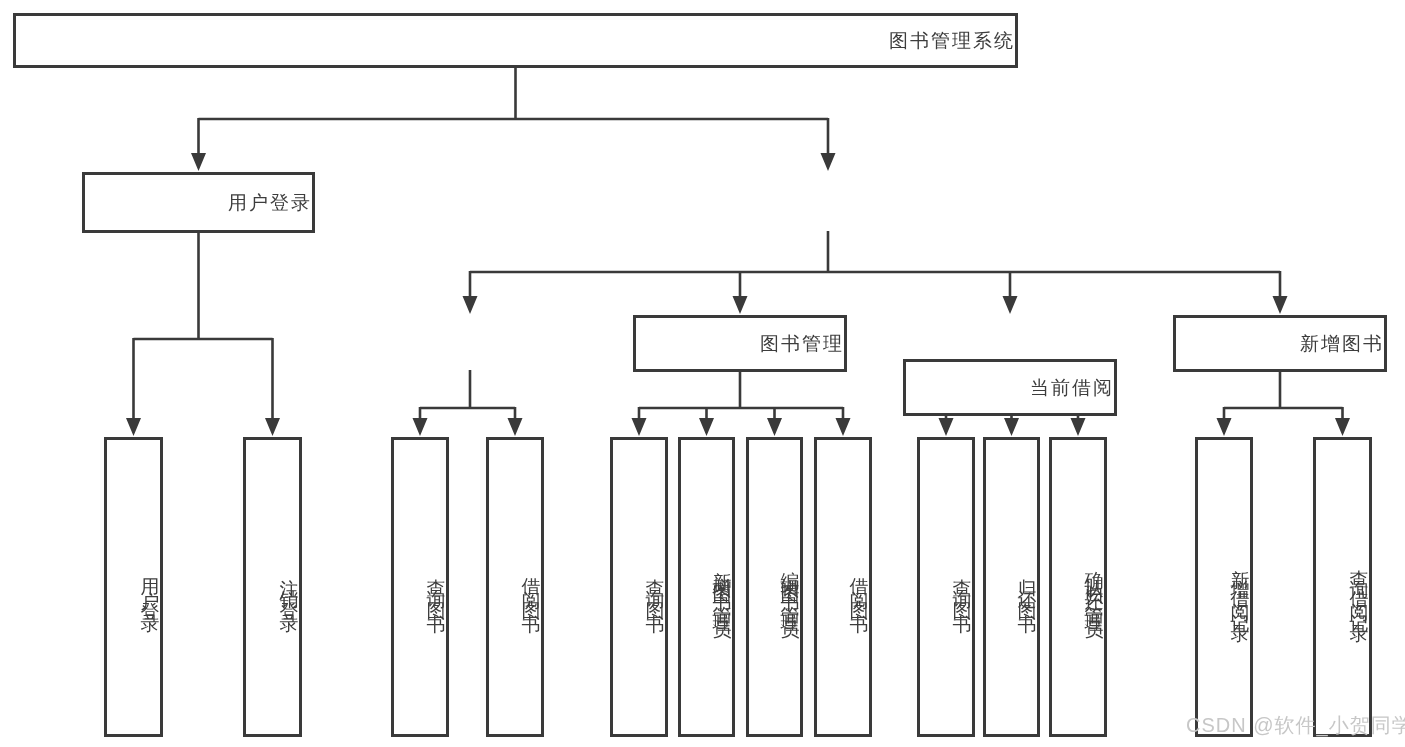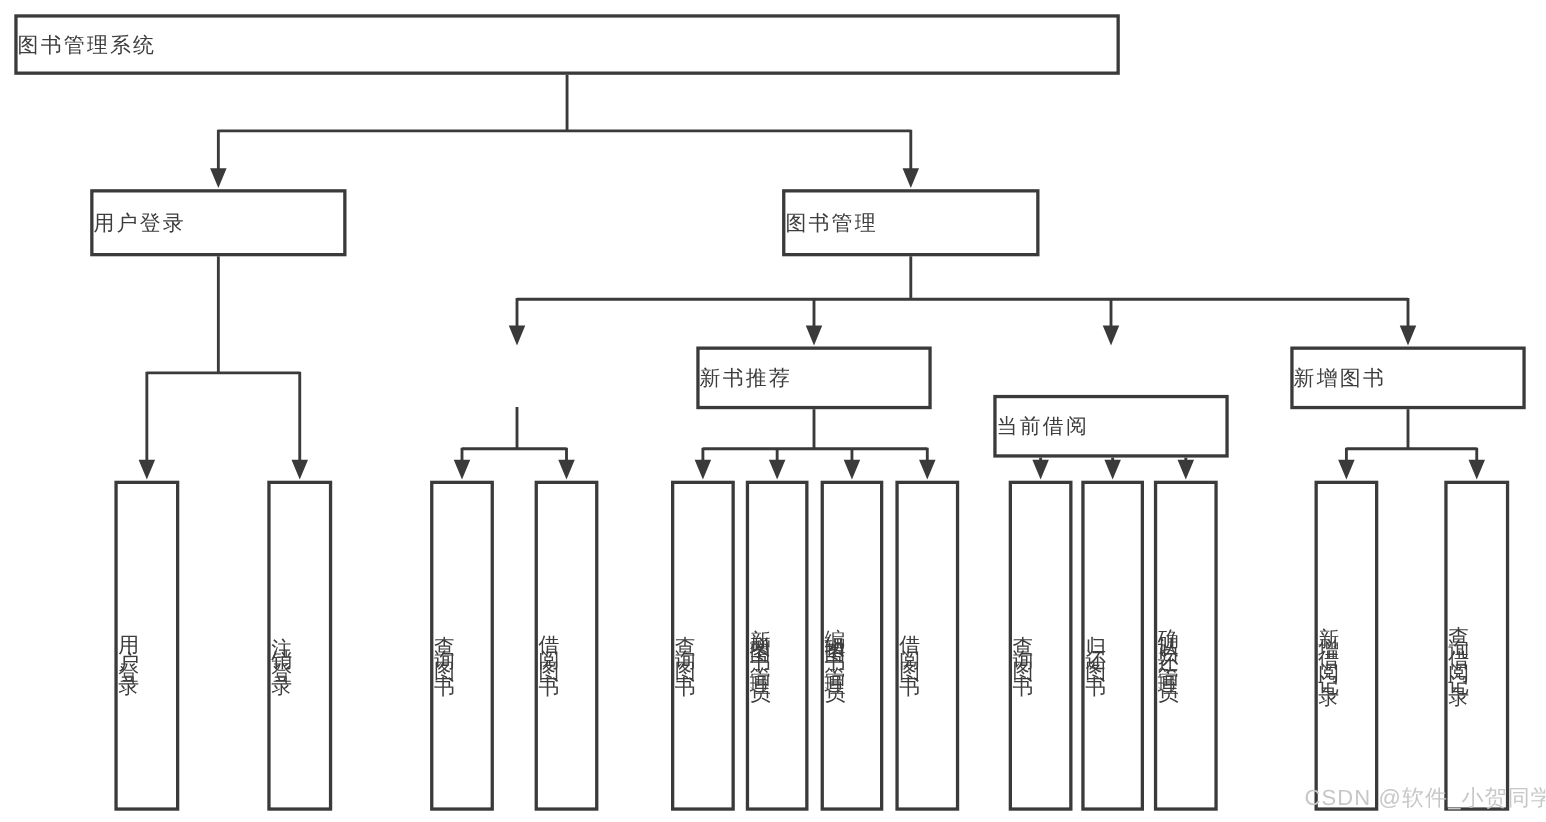--- a/index.html
+++ b/index.html
@@ -3,21 +3,21 @@
 <meta charset="utf-8">
 <style>
   html,body{margin:0;padding:0;background:#ffffff;}
   .canvas{
     position:relative;width:1405px;height:747px;background:#ffffff;
     font-family:"Liberation Sans","DejaVu Sans",sans-serif;overflow:hidden;
   }
   svg.connectors{position:absolute;left:0;top:0;z-index:1;}
   .box{
     position:absolute;box-sizing:border-box;border:3px solid #3a3a3a;background:#ffffff;
-    display:flex;align-items:center;justify-content:flex-start;color:#3d3d3d;z-index:2;
+    display:flex;align-items:center;justify-content:flex-end;color:#3d3d3d;z-index:2;
   }
   .hbox{font-size:19px;font-weight:500;letter-spacing:2px;}
   .vbox span{
     writing-mode:vertical-rl;text-orientation:mixed;
     font-size:19px;font-weight:500;letter-spacing:12px;line-height:1;
   }
   .vbox.mid span{letter-spacing:11px;}
   .vbox.tight span{letter-spacing:7px;}
   .watermark{
     position:absolute;left:1186px;top:712px;z-index:3;
@@ -34,26 +34,23 @@
     <path id="conn-arrows" stroke="none" d="M198.5 171 L191 153 L206 153 Z M828 171 L820.5 153 L835.5 153 Z M133.5 436 L126 418 L141 418 Z M272.5 436 L265 418 L280 418 Z M470 314 L462.5 296 L477.5 296 Z M740 314 L732.5 296 L747.5 296 Z M1010 314 L1002.5 296 L1017.5 296 Z M1280 314 L1272.5 296 L1287.5 296 Z M420 436 L412.5 418 L427.5 418 Z M515 436 L507.5 418 L522.5 418 Z M639 436 L631.5 418 L646.5 418 Z M706.5 436 L699 418 L714 418 Z M774.5 436 L767 418 L782 418 Z M843 436 L835.5 418 L850.5 418 Z M946 436 L938.5 418 L953.5 418 Z M1011.5 436 L1004 418 L1019 418 Z M1078 436 L1070.5 418 L1085.5 418 Z M1224 436 L1216.5 418 L1231.5 418 Z M1342.5 436 L1335 418 L1350 418 Z " fill="#3a3a3a"></path>
   </svg>
 
   <div class="box hbox" style="left:13px;top:13px;width:1005px;height:55px;">
     <span>图书管理系统</span>
   </div>
 
   <div class="box hbox" style="left:82px;top:172px;width:233px;height:61px;">
     <span>用户登录</span>
   </div>
-  <div class="box hbox" style="left:711px;top:172px;width:234px;height:61px;">
-    <span>图书管理</span>
-  </div>
 
   <div class="box hbox" style="left:633px;top:315px;width:214px;height:57px;">
-    <span>新书推荐</span>
+    <span>图书管理</span>
   </div>
   <div class="box hbox" style="left:903px;top:315px;width:214px;height:57px;margin-top:44px;">
     <span>当前借阅</span>
   </div>
   <div class="box hbox" style="left:1173px;top:315px;width:214px;height:57px;">
     <span>新增图书</span>
   </div>
 
   <div class="box vbox" style="left:104px;top:437px;width:59px;height:300px;">
     <span>用户登录</span>

